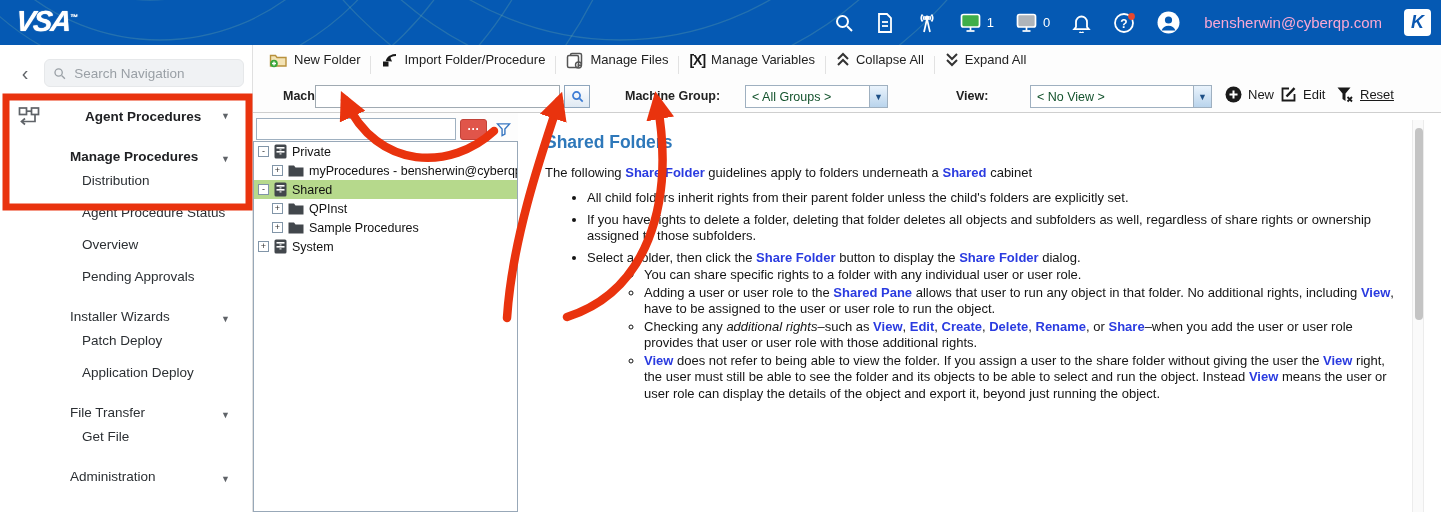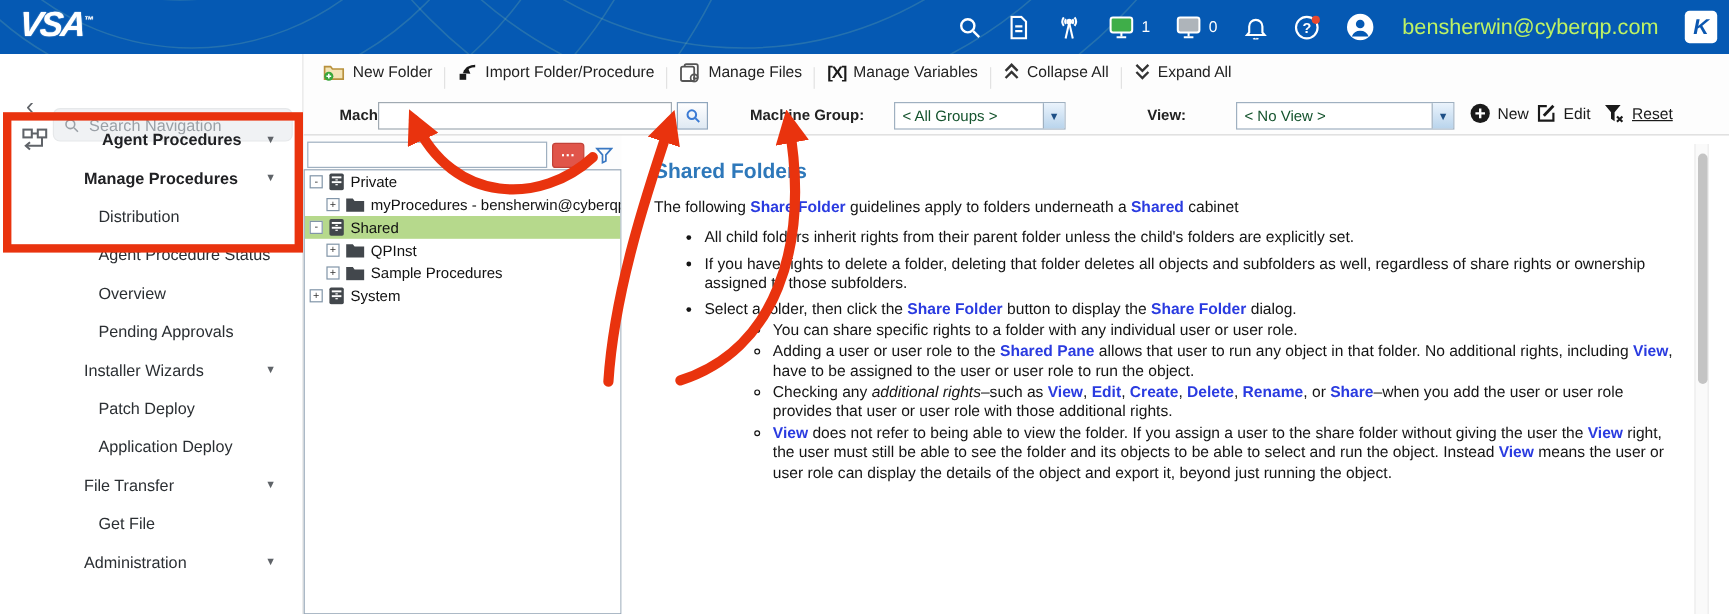--- a/index.html
+++ b/index.html
@@ -10,38 +10,38 @@
   
   .topbar { position:absolute; left:0; top:0; width:100%; height:45px; background:#0559b3; overflow:hidden; }
   .topbar-waves { position:absolute; left:0; top:0; pointer-events:none; }
   .brand { position:absolute; left:16px; top:5px; color:#fff; font-size:29px; font-weight:900;
     font-style:italic; letter-spacing:-2px; transform:skewX(-6deg); text-shadow:0 0 1px #fff; }
   .brand sup { font-size:8px; font-style:normal; letter-spacing:0; }
   .top-icons { position:absolute; right:10px; top:0; height:45px; display:flex; align-items:center; gap:22px; }
   .ticon { display:flex; align-items:center; gap:6px; color:#fff; }
   .ticon svg { display:block; }
   .tcount { color:#fff; font-size:13px; }
-  .email { color:#bef264; font-size:18px; margin-left:2px; }
+  .email { color:#f9a8d4; font-size:15px; margin-left:2px; }
   .kbox { width:27px; height:27px; background:#fff; border-radius:4px; display:flex; align-items:center;
     justify-content:center; color:#0b57b0; font-weight:900; font-style:italic; font-size:18px; }
 
   
   .sidebar { position:absolute; left:0; top:45px; width:253px; bottom:0; background:#fff; border-right:1px solid #e0e0e0; }
   .side-top { display:flex; align-items:center; gap:6px; padding:14px 8px 10px 12px; }
   .back-btn { width:26px; height:26px; border:none; background:transparent; color:#5f6368; font-size:20px; cursor:pointer; line-height:1; }
   .nav-search { flex:1; display:flex; align-items:center; gap:8px; background:#f0f2f4; border:1px solid #e6e8ea;
-    border-radius:6px; height:28px; padding:4px 8px;margin-top:31px; }
+    border-radius:6px; height:28px; padding:4px 8px; }
   .nav-search input { border:none; outline:none; background:transparent; font-size:13.5px; width:100%; color:#202124;
     font-family:"Liberation Sans",sans-serif; }
   .nav-search input::placeholder { color:#9aa0a6; }
   .nav-list { position:absolute; left:0; top:55px; right:0; bottom:0; overflow:hidden; }
   .nav-item { position:relative; height:32px; display:flex; align-items:center; font-size:13.5px; color:#2b2f33; cursor:pointer; }
   .nav-item .lbl { flex:1; }
   .nav-item.lv1 { padding-left:85px; }
-  .nav-item.lv2 { padding-left:70px; }
+  .nav-item.lv2 { padding-left:70px;align-items:flex-end; }
   .nav-item.lv3 { padding-left:82px; }
   .nav-item.bold .lbl { font-weight:bold; color:#202124; }
   .nav-item.active { background:#ededed; }
   .nav-item.active::before { content:""; position:absolute; left:0; top:0; bottom:0; width:4px; background:#0b5cb5; }
   .nav-item .nav-ic { position:absolute; left:18px; top:6px; }
   .nav-item .chev { margin-right:22px; color:#5f6368; font-size:9px; }
 
   
   .toolbar { position:absolute; left:253px; top:45px; right:0; height:68px; background:#fdfdfd; border-bottom:1px solid #cfcfcf; }
   .trow1 { position:absolute; left:6px; top:7px; height:26px; display:flex; align-items:center; }

